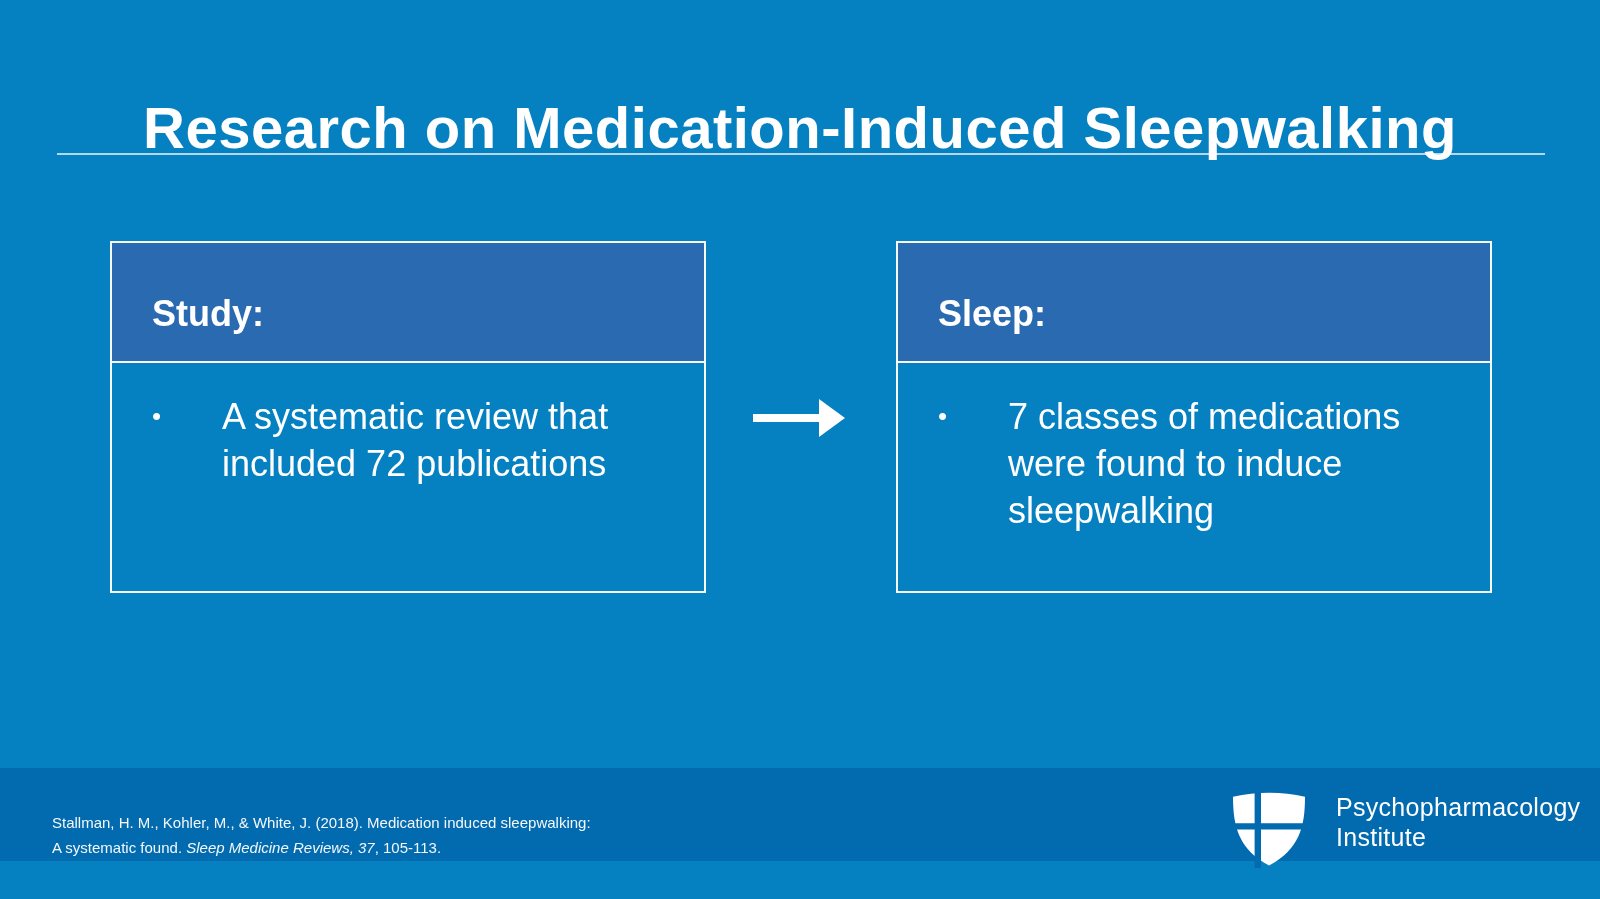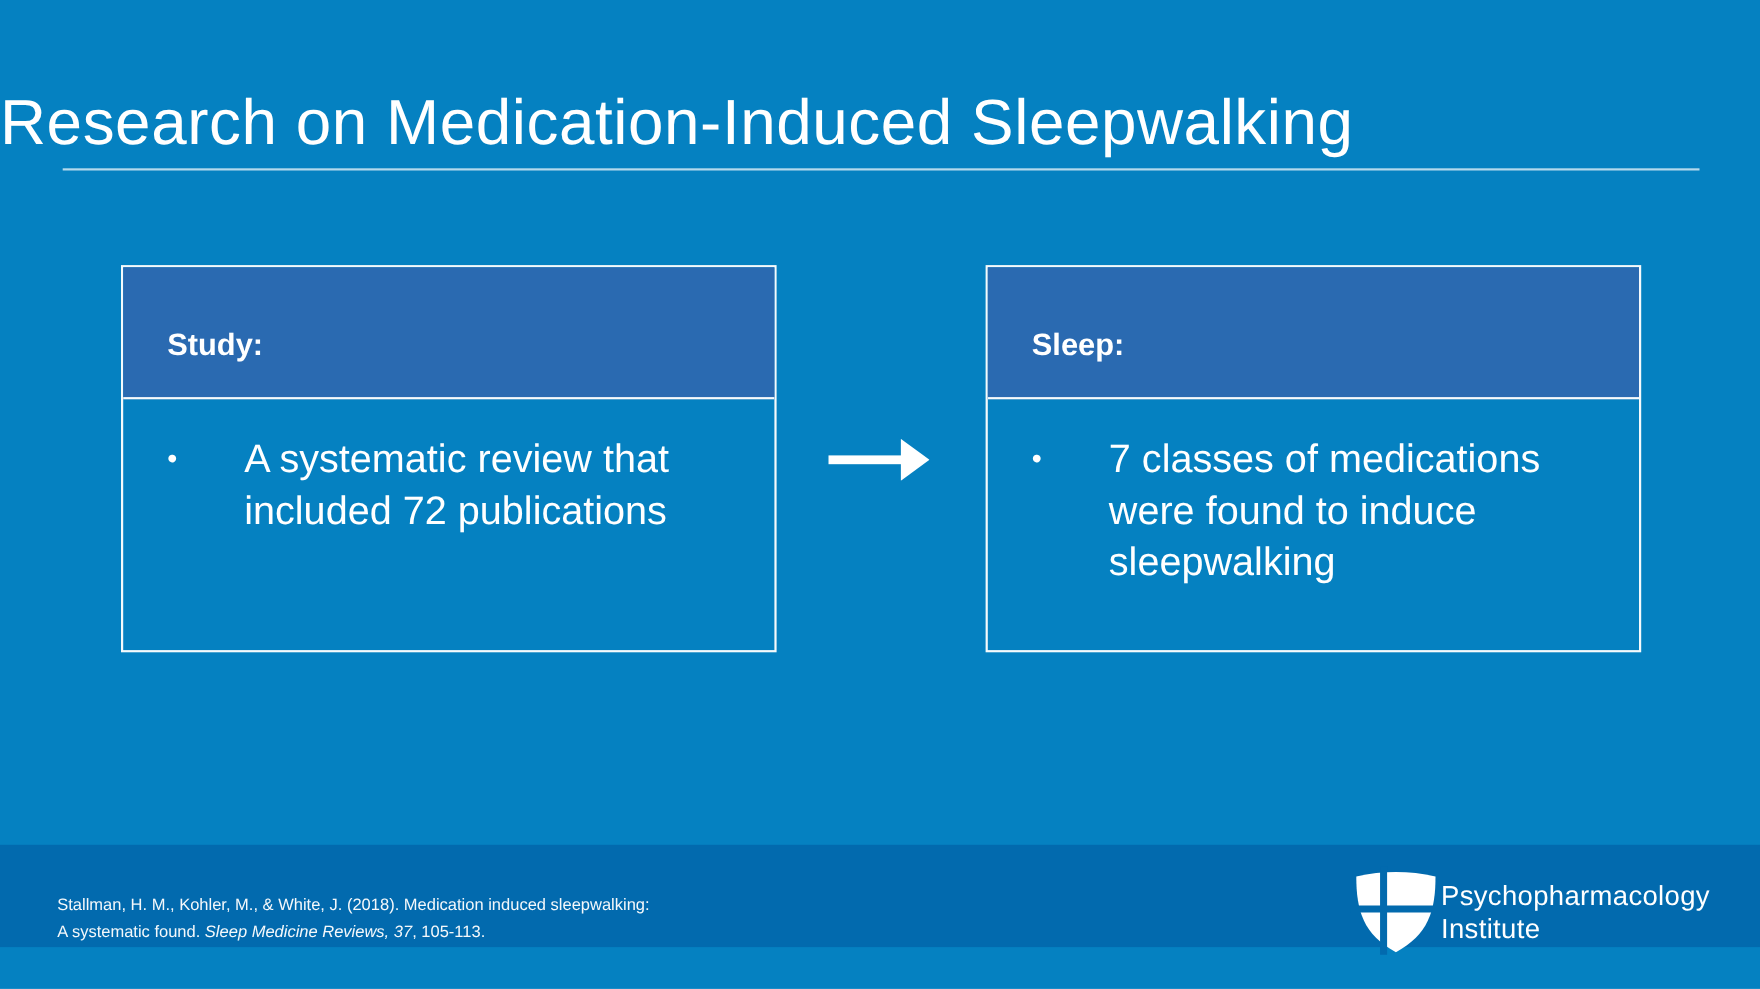--- a/index.html
+++ b/index.html
@@ -3,62 +3,62 @@
 <meta charset="utf-8">
 <style>
   html,body{margin:0;padding:0;width:1600px;height:899px;overflow:hidden;}
   .slide{
     position:absolute;inset:0;width:1600px;height:899px;
     background:var(--background,#0581c1);
     color:var(--text,#ffffff);
     font-family:"Liberation Sans",sans-serif;
   }
   .title{
-    position:absolute;top:83px;left:0;right:0;margin:0;
-    font-size:58px;line-height:1;font-weight:400;
+    position:absolute;top:83px;left:0;right:0;margin:16px;
+    text-align:center;font-size:58px;line-height:1;font-weight:700;
     letter-spacing:0.5px;
   }
   .title-rule{
     position:absolute;top:153px;left:57px;width:1488px;height:2px;
     background:var(--title-rule,rgba(255,255,255,0.7));
   }
   .box{
     position:absolute;top:241px;width:596px;height:352px;
     border:2px solid var(--border,#f5fafc);box-sizing:border-box;
   }
   .box-study{left:110px;}
   .box-result{left:896px;}
   .box-header{
     height:120px;box-sizing:border-box;
     border-bottom:2px solid var(--border,#f5fafc);
     background:var(--box-header,#2a6ab1);
     display:flex;align-items:center;
     padding:24px 0 0 40px;
-    font-size:28px;font-weight:700;
+    font-size:36px;font-weight:700;
   }
   .box-body{
     display:flex;align-items:flex-start;
     padding:30px 28px 0 40px;
     font-size:36px;line-height:47px;font-weight:400;
   }
   .bullet{flex:none;width:32px;font-size:26px;line-height:47px;}
   .bullet-text{max-width:450px;margin-left:38px;}
   .arrow{position:absolute;left:753px;top:399px;}
   .footer{
     position:absolute;left:0;top:768px;width:1600px;height:93px;
     background:var(--footer,#026aae);
   }
   .citation{
     position:absolute;left:52px;top:42px;
     font-size:15px;line-height:25px;color:#f4f8fb;
   }
   .citation em{font-style:italic;}
   .logo{
     position:absolute;left:1228px;top:20px;
-    display:flex;align-items:center;
+    display:flex;align-items:flex-start;gap:26px;
   }
   .logo-shield{display:block;}
   .logo-text{
     font-size:25px;line-height:30px;font-weight:300;
     letter-spacing:0.3px;padding-top:4px;
   }
 </style>
 </head>
 <body>
 

